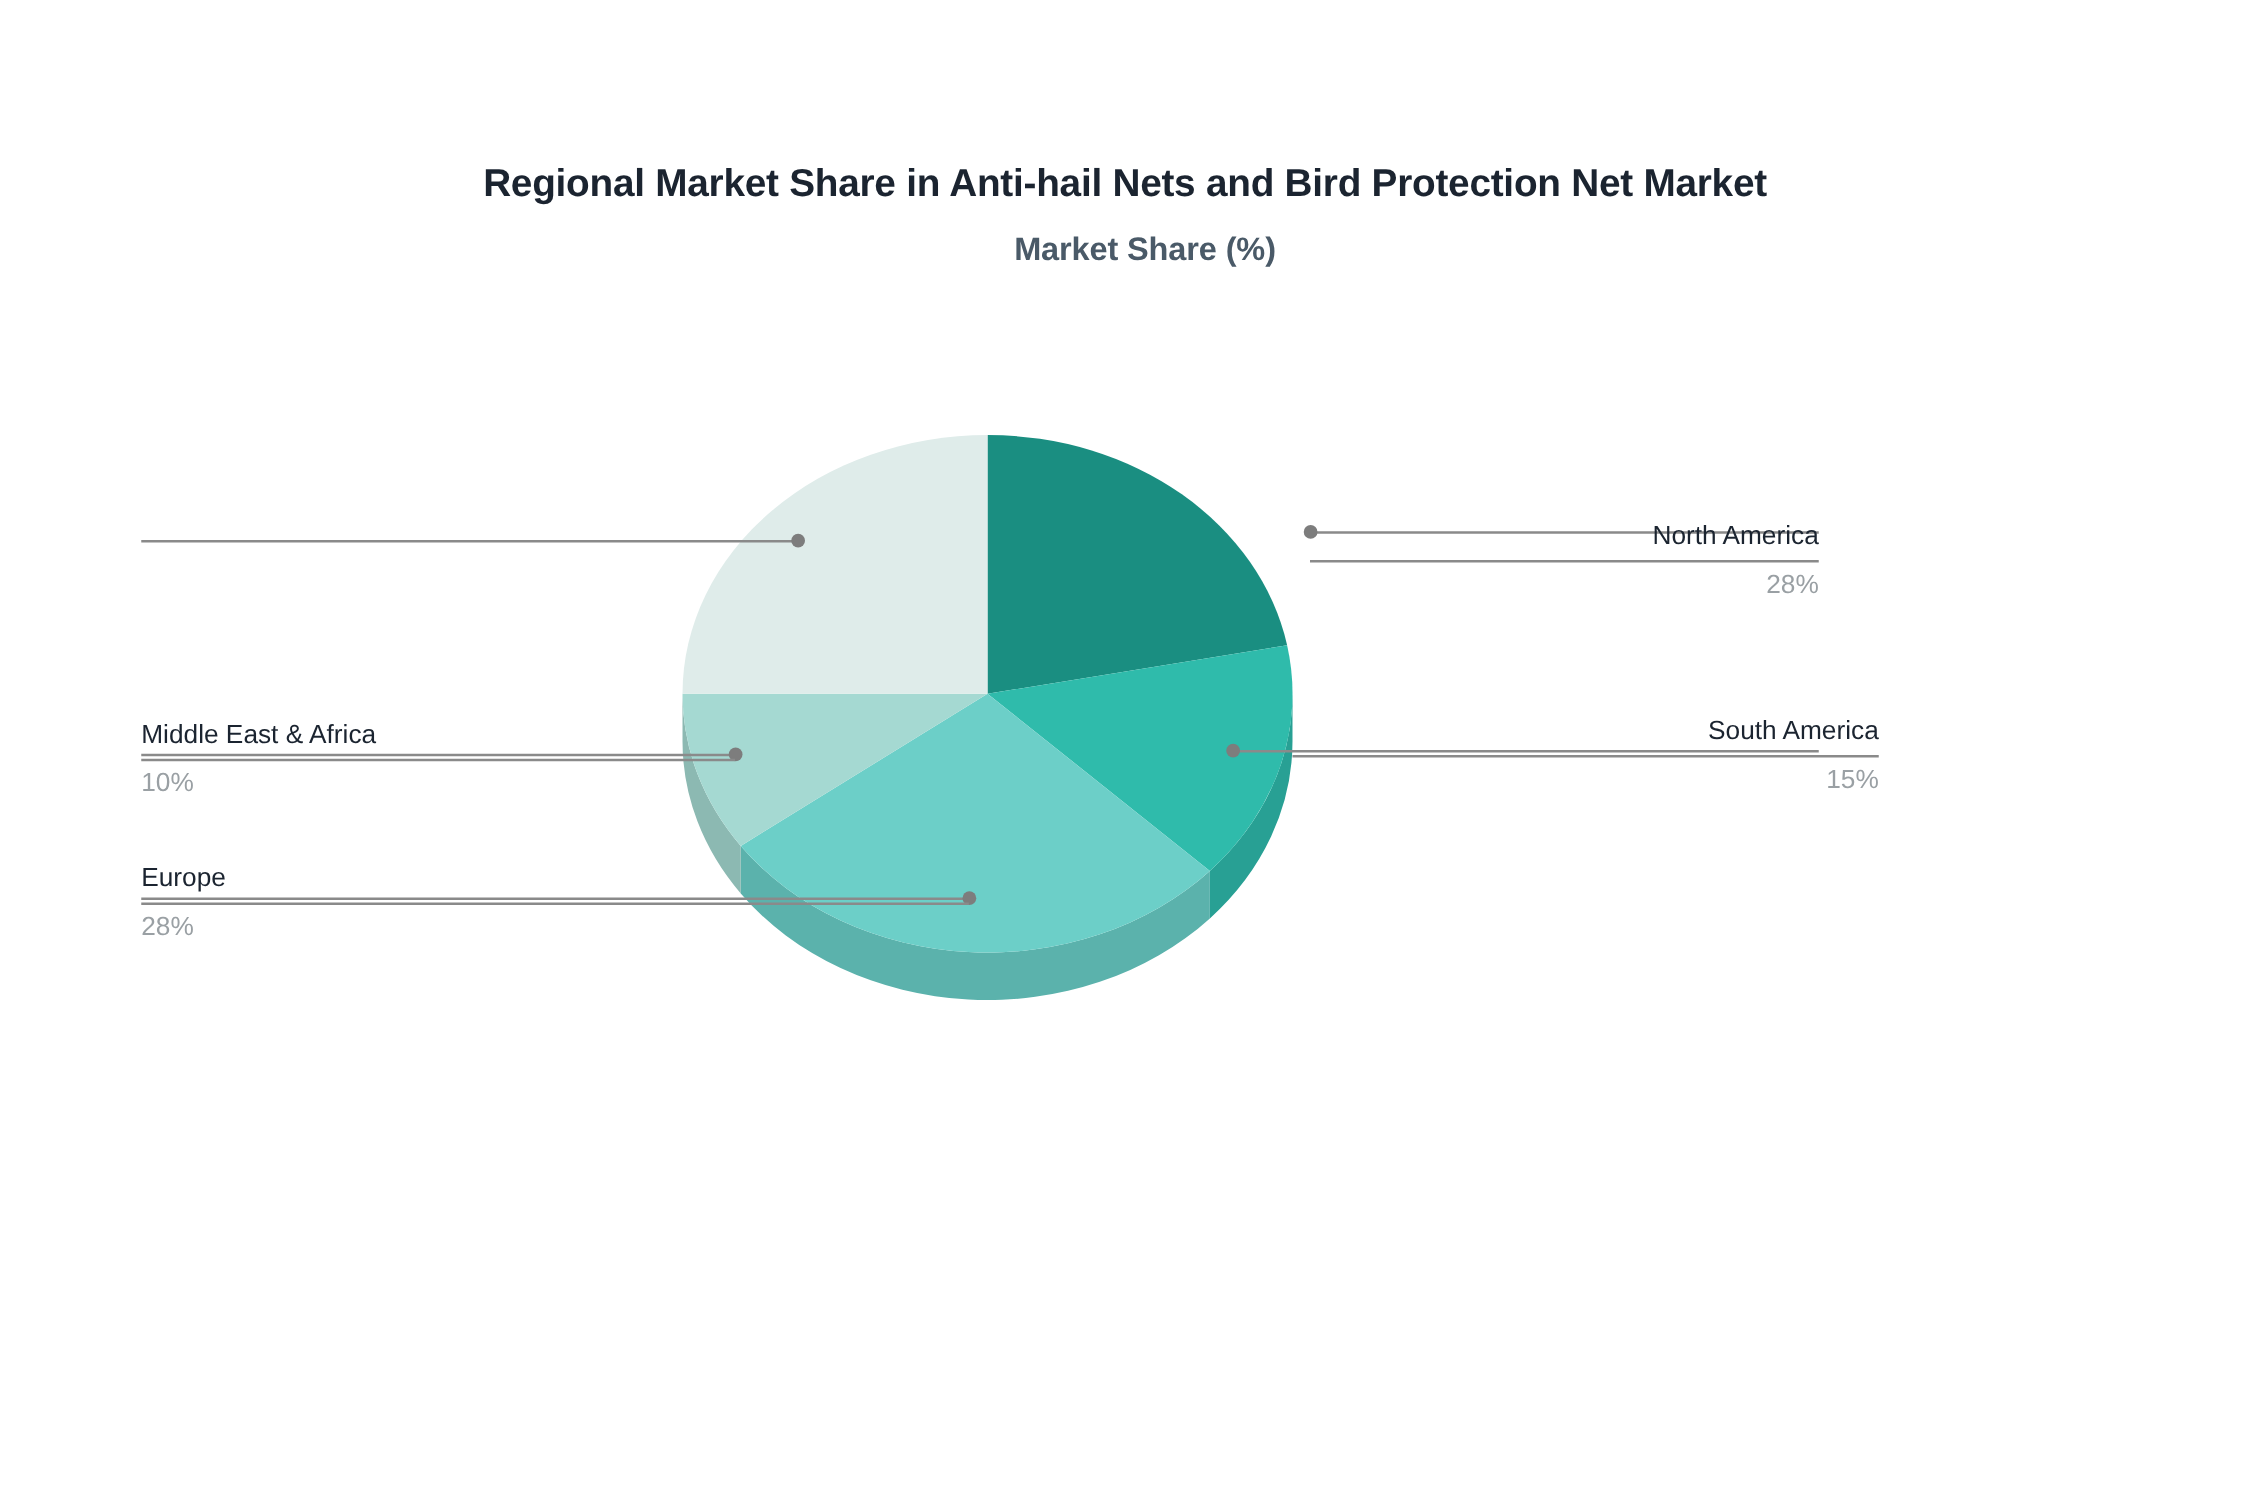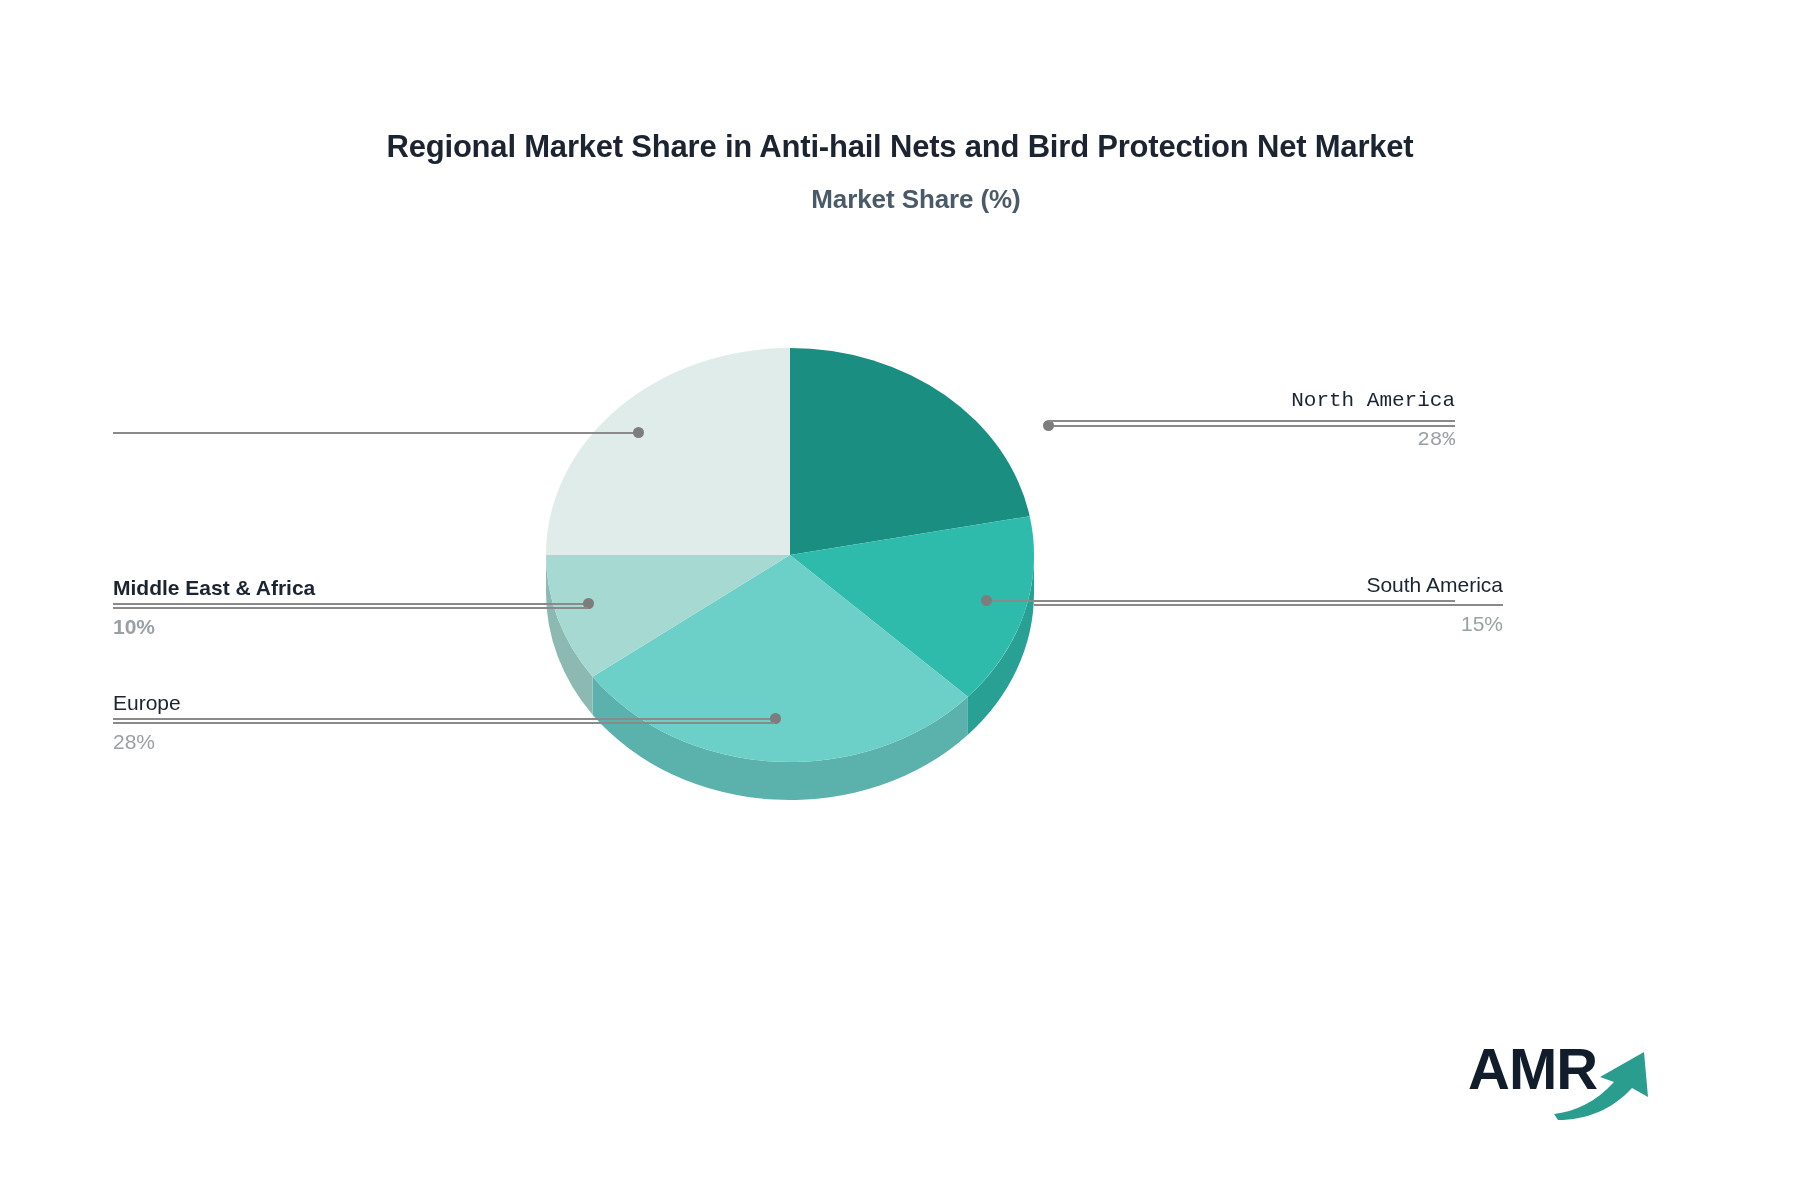--- a/index.html
+++ b/index.html
@@ -161,44 +161,38 @@
   <div class="leader" style="left:113px; top:432px; width:525px;"></div>
   <div class="leader-dot" style="left:633px; top:427px;"></div>
 
   <div class="leader" style="left:113px; top:603px; width:475px;"></div>
   <div class="leader-dot" style="left:583px; top:598px;"></div>
 
   <div class="leader" style="left:113px; top:718px; width:662px;"></div>
   <div class="leader-dot" style="left:770px; top:713px;"></div>
 
 
-  <div class="callout left" style="left:113px; top:575px; width:475px;font-weight:bold;">
+  <div class="callout left" style="left:113px; top:575px; width:475px;">
     <div class="cl-name">Middle East &amp; Africa</div>
     <div class="cl-rule"></div>
     <div class="cl-value">10%</div>
   </div>
 
   <div class="callout left" style="left:113px; top:690px; width:662px;">
     <div class="cl-name">Europe</div>
     <div class="cl-rule"></div>
     <div class="cl-value">28%</div>
   </div>
 
-  <div class="callout right" style="left:1048px; top:388px; width:407px;font-family:Liberation Mono, monospace;">
+  <div class="callout right" style="left:1048px; top:416px; width:407px;">
     <div class="cl-name">North America</div>
     <div class="cl-rule"></div>
     <div class="cl-value">28%</div>
   </div>
 
   <div class="callout right" style="left:1034px; top:572px; width:469px;">
     <div class="cl-name">South America</div>
     <div class="cl-rule"></div>
     <div class="cl-value">15%</div>
   </div>
 
-  <div class="logo">
-    <div class="logo-text">AMR</div>
-    <svg class="logo-arrow" width="106" height="74" viewBox="0 0 106 74">
-      <path fill="#2a9d8f" d="M2,68 C22,66 44,56 62,36 L48,31 L92,6 L96,51 L80,42 C60,64 34,74 6,74 Z"></path>
-    </svg>
-  </div>
 
 </div>
 
 </body></html>

